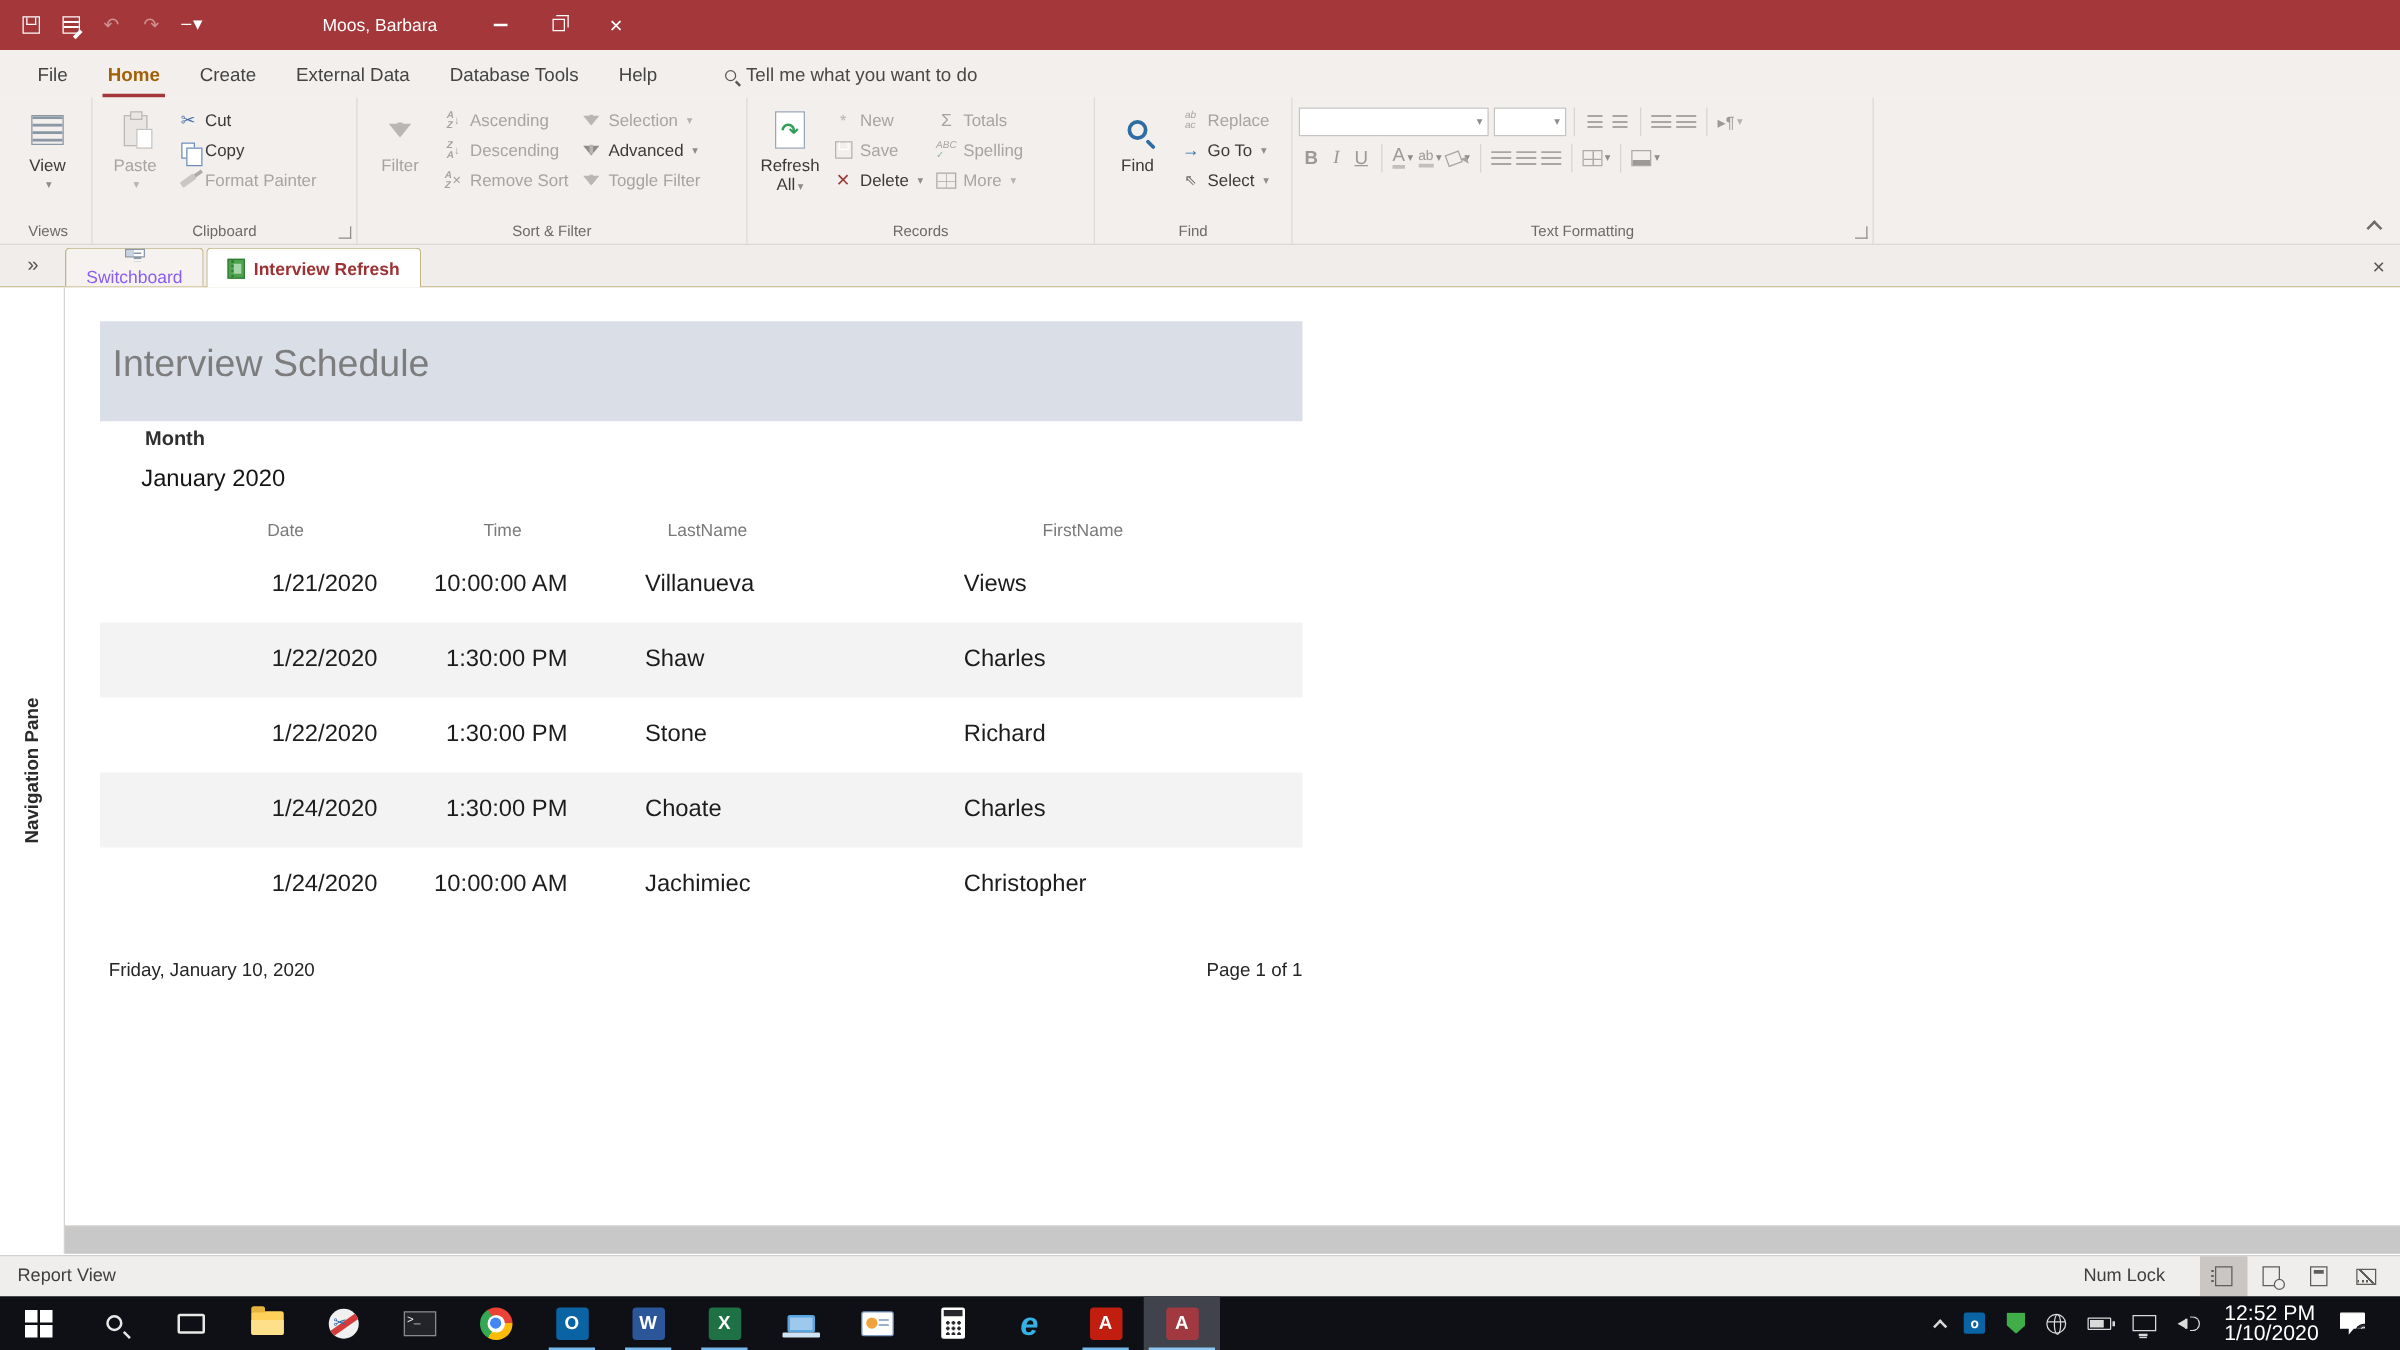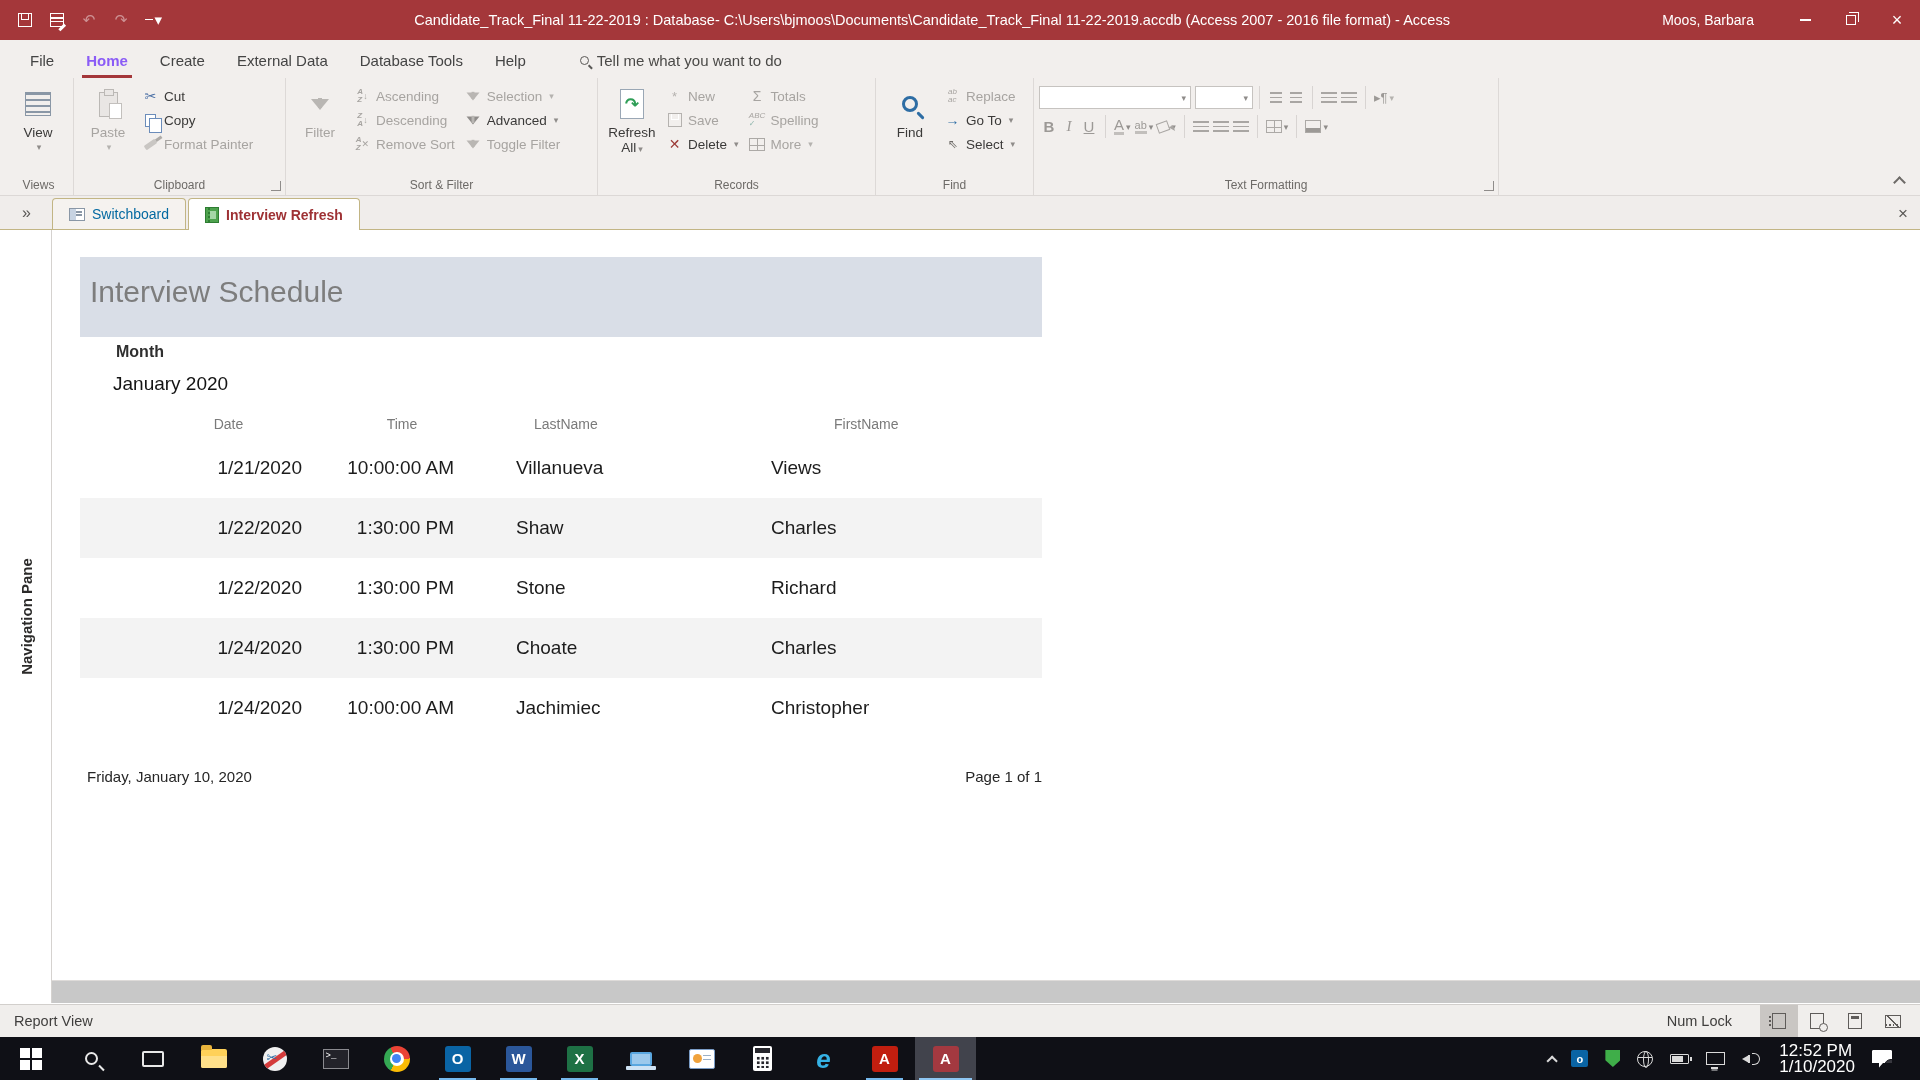--- a/index.html
+++ b/index.html
@@ -21,21 +21,21 @@
   .tb-user { font-size:14px; padding:0 28px; white-space:nowrap; }
   .winbtns { display:flex; height:40px; }
   .winbtn { width:46px; height:40px; display:flex; align-items:center; justify-content:center; font-size:18px; color:#fff; }
   .minbar { width:11px; height:1.5px; background:#fff; }
   .restore { width:10px; height:10px; border:1.2px solid #fff; position:relative; }
   .restore::before { content:""; position:absolute; left:2px; top:-4px; width:9px; height:9px; border-top:1.2px solid #fff; border-right:1.2px solid #fff; }
 
   
   .ribbontabs { position:absolute; left:0; top:40px; width:1920px; height:38px; background:#f2efed; display:flex; align-items:flex-end; padding-left:14px; }
   .rtab { font-size:15px; padding:8px 16px 9px; color:#444; position:relative; white-space:nowrap; }
-  .rtab.sel { font-weight:bold; color:#8b5cf6; }
+  .rtab.sel { font-weight:bold; color:#a16207; }
   .rtab.sel::after { content:""; position:absolute; left:12px; right:12px; bottom:0; height:3px; background:#a4373a; }
   .tellme { display:flex; align-items:center; gap:8px; font-size:15px; color:#4a4947; padding:8px 14px 9px; margin-left:24px; }
   .mag { width:9px; height:9px; border:1.6px solid #5a5856; border-radius:50%; position:relative; flex:none; }
   .mag::after { content:""; position:absolute; width:5px; height:1.6px; background:#5a5856; transform:rotate(45deg); left:7px; top:9px; }
 
   
   .ribbon { position:absolute; left:0; top:78px; width:1920px; height:118px; background:#f2efed; border-bottom:1px solid #dcd8d6; display:flex; padding-left:4px; }
   .rgroup { position:relative; border-right:1px solid #ddd9d7; padding:3px 5px 18px; display:flex; align-items:flex-start; }
   .glabel { position:absolute; left:0; right:0; bottom:3px; text-align:center; font-size:12px; color:#6d6a67; white-space:nowrap; }
   .dlaunch { position:absolute; right:4px; bottom:4px; width:10px; height:10px; border-right:1.4px solid #8f8c8a; border-bottom:1.4px solid #8f8c8a; }
@@ -81,21 +81,21 @@
   .gridtbl { width:16px; height:13px; border:1.4px solid #aca9a6;
      background:linear-gradient(#aca9a6 0 1px,transparent 1px) 0 6px/100% 100% no-repeat, linear-gradient(90deg,#aca9a6 0 1px,transparent 1px) 7px 0/100% 100% no-repeat; }
   .altrow { width:16px; height:13px; border:1.4px solid #aca9a6; background:linear-gradient(transparent 0 7px, #9c9996 7px); }
   .collapse-chev { position:absolute; right:16px; bottom:8px; width:9px; height:9px; border-top:2px solid #6d6a67; border-right:2px solid #6d6a67; transform:rotate(-45deg); }
   .ab2 { display:flex; flex-direction:column; font-size:8px; line-height:8px; color:#a7a4a1; }
 
   
   .tabstrip { position:absolute; left:0; top:196px; width:1920px; height:34px; background:#f0edeb; border-bottom:1px solid #c2b584; display:flex; align-items:flex-end; }
   .shutter { width:52px; text-align:center; font-size:16px; color:#5a5856; padding-bottom:7px; letter-spacing:-1px; }
   .doctab { display:flex; align-items:center; gap:7px; height:31px; padding:0 16px; border:1px solid #c2b584; border-bottom:none; border-radius:4px 4px 0 0; font-size:14px; margin-right:2px; position:relative; }
-  .doctab.inactive { background:#f5f2ef; color:#0369a1; }
+  .doctab.inactive { background:#f5f2ef; color:#8b5cf6;flex-direction:column; }
   .doctab.active { background:#fff; color:#9e3134; font-weight:bold; height:32px; margin-bottom:-1px; z-index:2; }
   .formicon { width:16px; height:13px; border:1px solid #8a97a6; background:linear-gradient(90deg,#c7d3e2 0 6px,#fff 6px); position:relative; }
   .formicon::after { content:""; position:absolute; right:2px; top:2px; width:6px; height:7px; background:repeating-linear-gradient(#8a97a6 0 1.5px, transparent 1.5px 3.5px); }
   .rpticon { width:14px; height:16px; background:#4ea24e; border:1px solid #2e7d32; position:relative; }
   .rpticon::before { content:""; position:absolute; left:1.5px; top:0; bottom:0; width:2px; background:repeating-linear-gradient(#2e7d32 0 2px, transparent 2px 4px); }
   .rpticon::after { content:""; position:absolute; right:2px; top:3px; width:6px; height:8px; background:#a5d6a7; }
   .tabclose { margin-left:auto; margin-right:12px; font-size:17px; color:#5a5856; padding-bottom:5px; }
 
   
   .navpane { position:absolute; left:0; top:230px; width:52px; height:773px; background:#fff; border-right:1px solid #d5d2cf; }
@@ -202,21 +202,20 @@
     <span class="qicon">
         <span class="docpen"></span>
       </span>
     <span class="qicon faded">↶</span>
     <span class="qicon faded">↷</span>
     <span class="qicon qat-chev">
         <span class="bar"></span>
         <span>▾</span>
       </span>
   </div>
-  <div class="tb-title">Candidate_Track_Final 11-22-2019 : Database- C:\Users\bjmoos\Documents\Candidate_Track_Final 11-22-2019.accdb (Access 2007 - 2016 file format)  -  Access</div>
   <div class="tb-user">Moos, Barbara</div>
   <div class="winbtns">
     <div class="winbtn">
         <span class="minbar"></span>
       </div>
     <div class="winbtn">
         <span class="restore"></span>
       </div>
     <div class="winbtn">
         <span>×</span>

